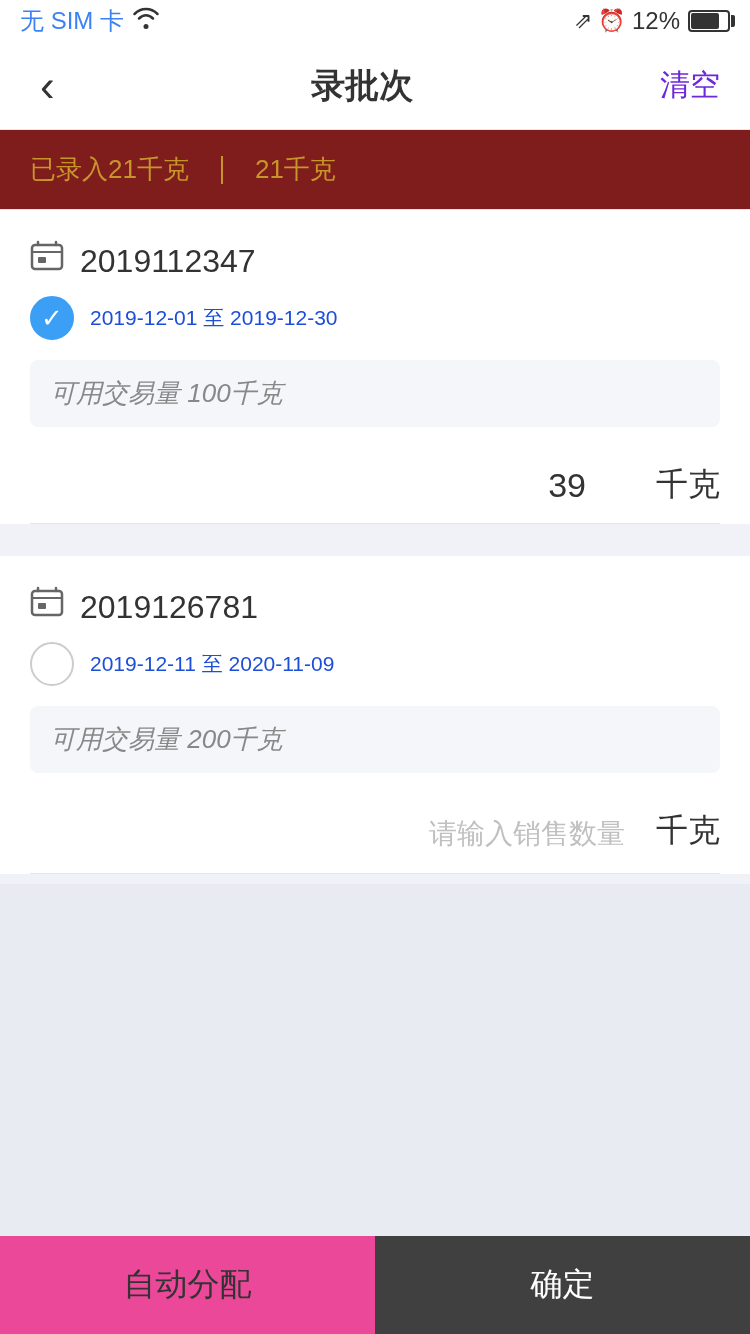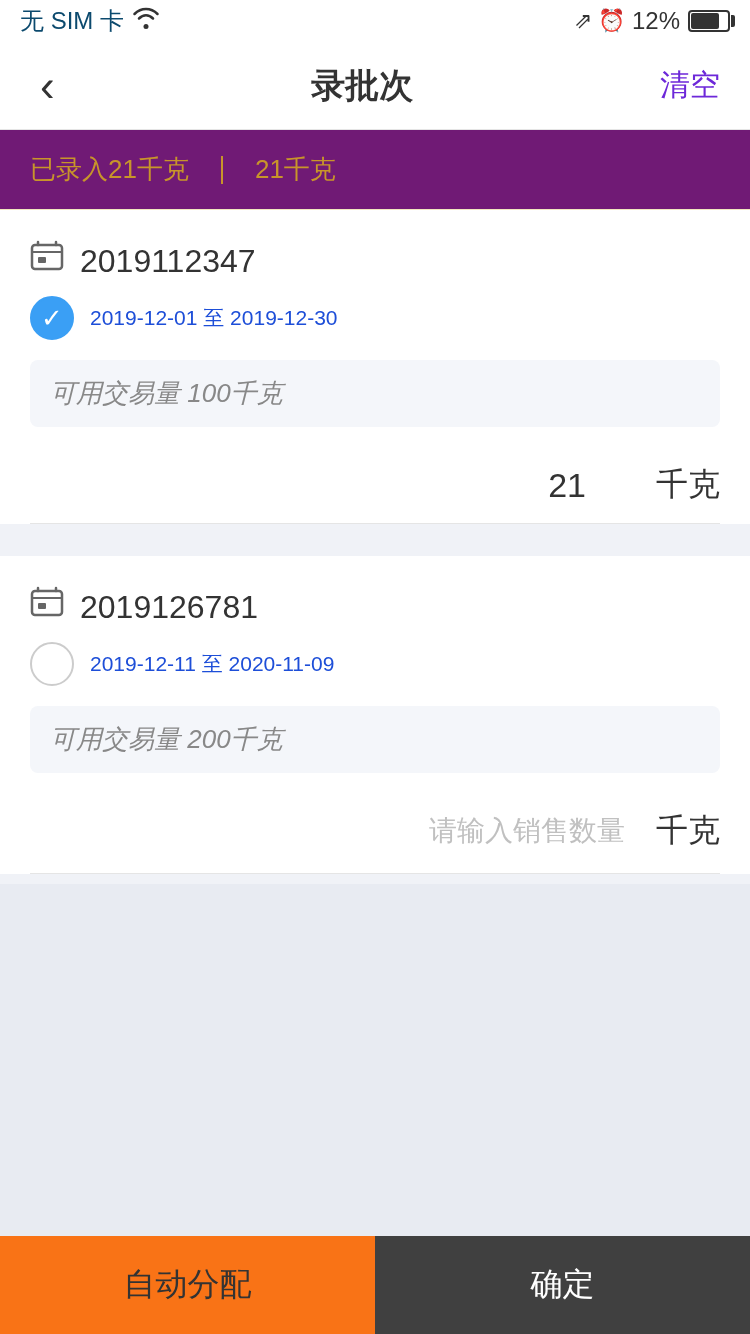--- a/index.html
+++ b/index.html
@@ -21,21 +21,21 @@
       align-items: center;
       justify-content: space-between;
       padding: 0 20px;
       font-size: 26px;
     }
     .status-left {
       display: flex;
       align-items: center;
       gap: 8px;
       font-size: 24px;
-      color: #0c4a6e;
+      color: #3b82f6;
     }
     .status-center {
       font-size: 30px;
       font-weight: 600;
       color: #333;
     }
     .status-right {
       display: flex;
       align-items: center;
       gap: 6px;
@@ -95,21 +95,21 @@
       color: #333;
     }
     .nav-clear {
       font-size: 30px;
       color: #6d28d9;
       cursor: pointer;
     }
 
     
     .info-banner {
-      background: #701a75;
+      background: #7f1d1d;
       padding: 22px 30px;
       display: flex;
       align-items: center;
       gap: 32px;
       border-bottom: 1px solid #f0e8c0;
     }
     .info-text {
       font-size: 26px;
       color: #c8952a;
     }
@@ -192,21 +192,21 @@
       align-items: center;
       justify-content: flex-end;
       padding: 16px 30px 20px 30px;
       gap: 16px;
       background: #fff;
     }
     .quantity-input {
       text-align: right;
       border: none;
       outline: none;
-      font-size: 28px;
+      font-size: 34px;
       color: #333;
       flex: 1;
       background: transparent;
     }
     .quantity-input::placeholder {
       color: #c0c0c0;
       font-size: 28px;
     }
     .unit-label {
       font-size: 32px;
@@ -261,21 +261,21 @@
       display: flex;
       background: #fff;
     }
     .bottom-btn-auto {
       flex: 1;
       display: flex;
       align-items: center;
       justify-content: center;
       font-size: 32px;
       color: #333;
-      background: #f97316;
+      background: #ec4899;
       cursor: pointer;
       border: none;
       outline: none;
     }
     .bottom-btn-confirm {
       flex: 1;
       display: flex;
       align-items: center;
       justify-content: center;
       font-size: 32px;
@@ -347,21 +347,21 @@
           <span class="radio-check">✓</span>
         </div>
         <span class="batch-date-text">2019-12-01 至 2019-12-30</span>
       </div>
       <div class="availability-box">
         <span class="availability-text">可用交易量 100千克</span>
       </div>
     </div>
 
     <div class="value-display-row">
-      <span class="value-number">21</span>
+      <span class="value-number">39</span>
       <span style="width:30px;"></span>
       <span class="value-unit">千克</span>
     </div>
     <div class="divider-line" style="margin: 16px 30px;"></div>
   </div>
 
   <div class="section-divider"></div>
 
   <div class="card-section">
     <div class="batch-item">

